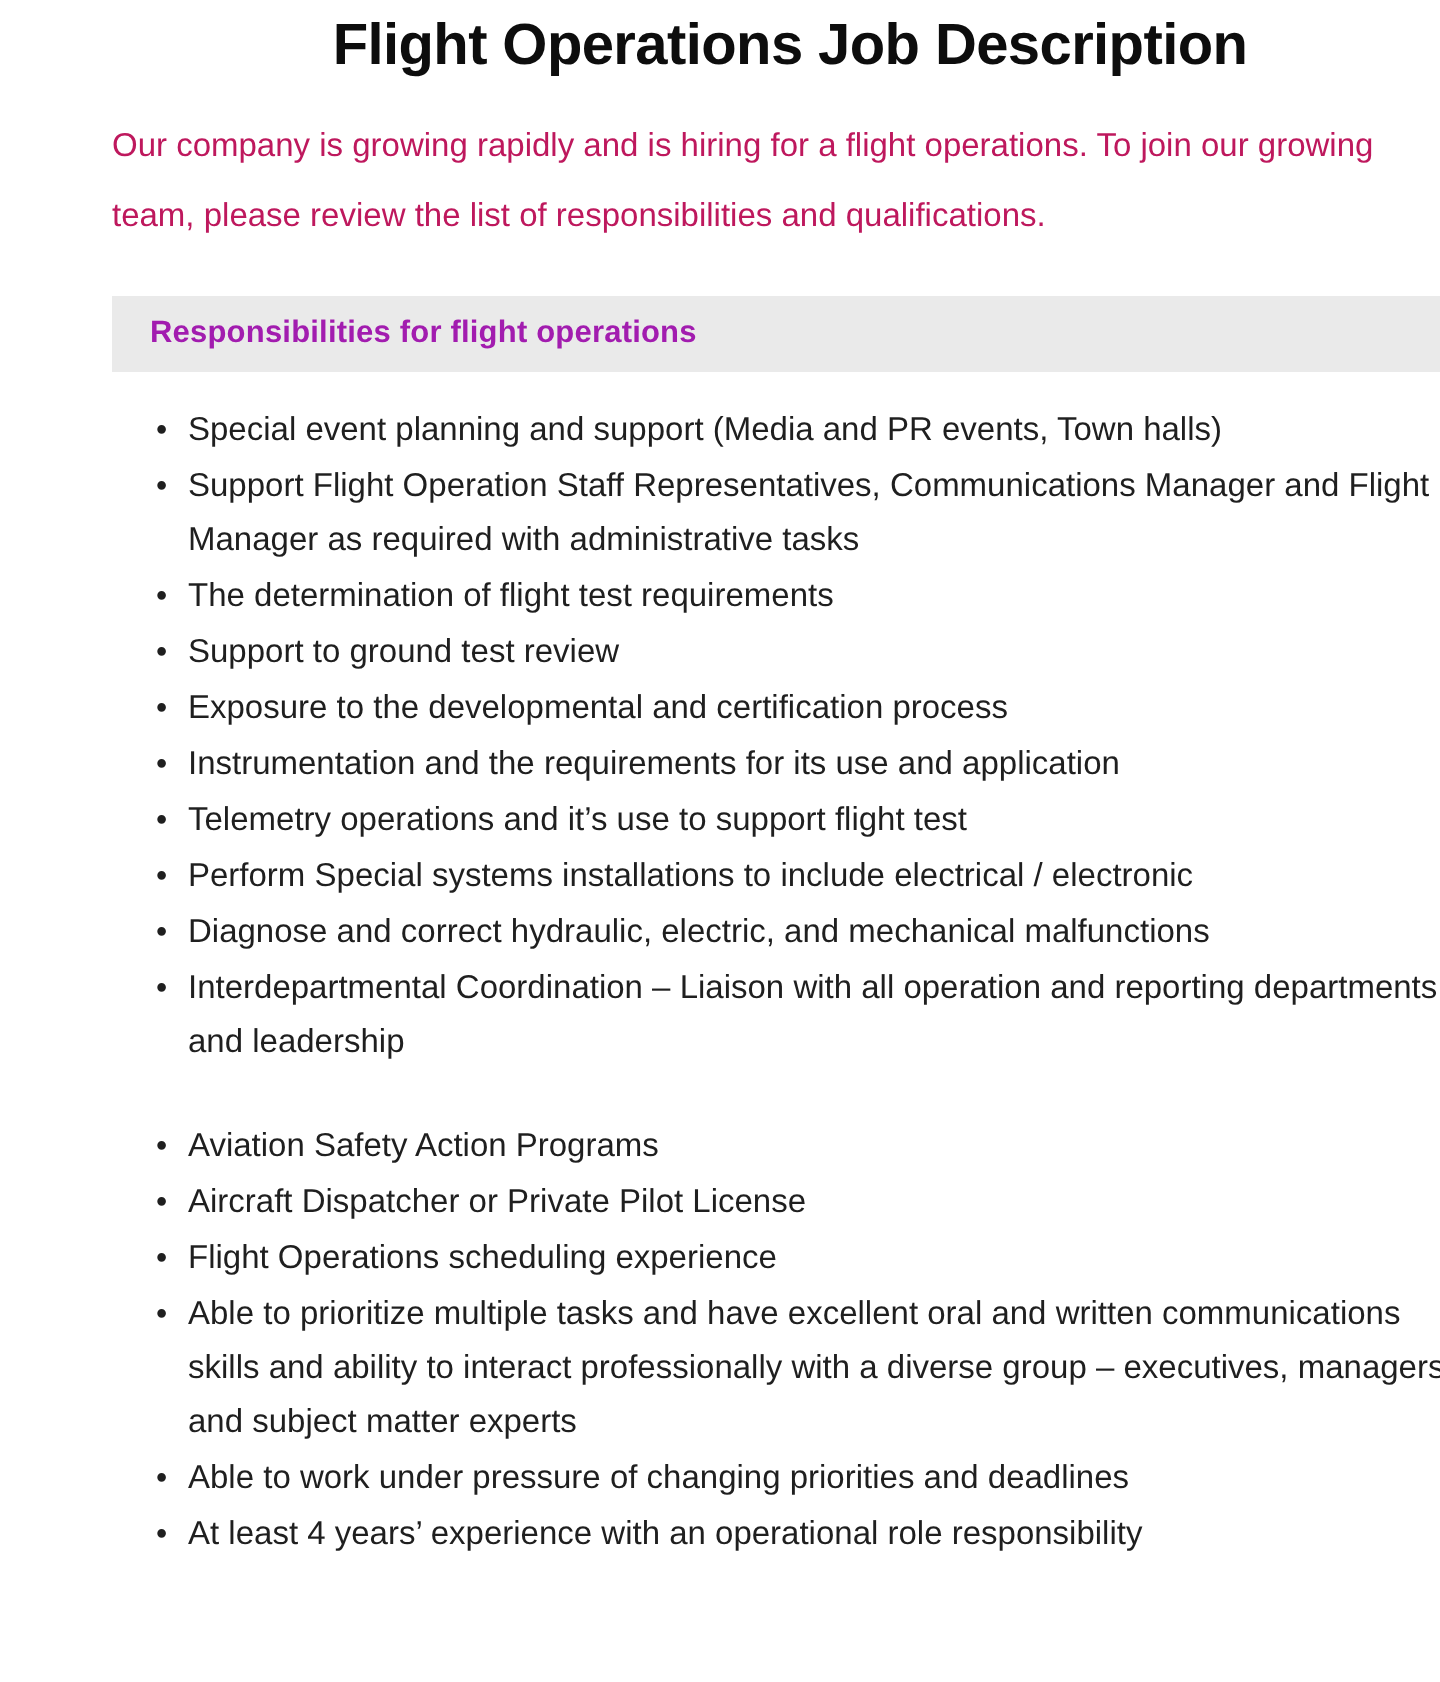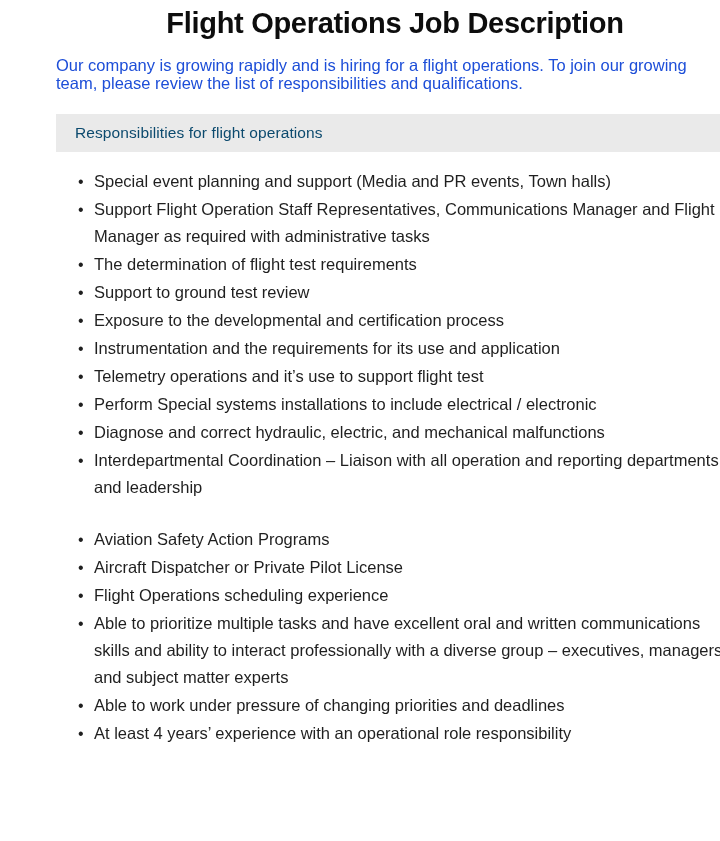--- a/index.html
+++ b/index.html
@@ -29,39 +29,39 @@
     font-size: 29px;
     line-height: 38px;
     font-weight: bold;
     text-align: center;
     letter-spacing: -0.3px;
     color: #0d0d0d;
   }
   .intro {
     margin: 14px 0 0 0;
     font-size: 16.5px;
-    line-height: 18px;
-    color: #1d4ed8;
+    line-height: 35px;
+    color: #be185d;
     max-width: 650px;
   }
   .section {
     margin-top: 22px;
   }
   .section-header {
     background: #eaeaea;
     height: 38px;
     display: flex;
     align-items: center;
     padding: 0 0 0 19px;
     box-sizing: border-box;
   }
   .section-header-text {
     font-size: 15.5px;
-    font-weight: normal;
-    color: #0c4a6e;
+    font-weight: bold;
+    color: #a21caf;
     letter-spacing: 0.1px;
   }
   .bullet-list {
     list-style: none;
     margin: 16px 0 0 0;
     padding: 0;
   }
   .bullet-item {
     position: relative;
     padding-left: 38px;

